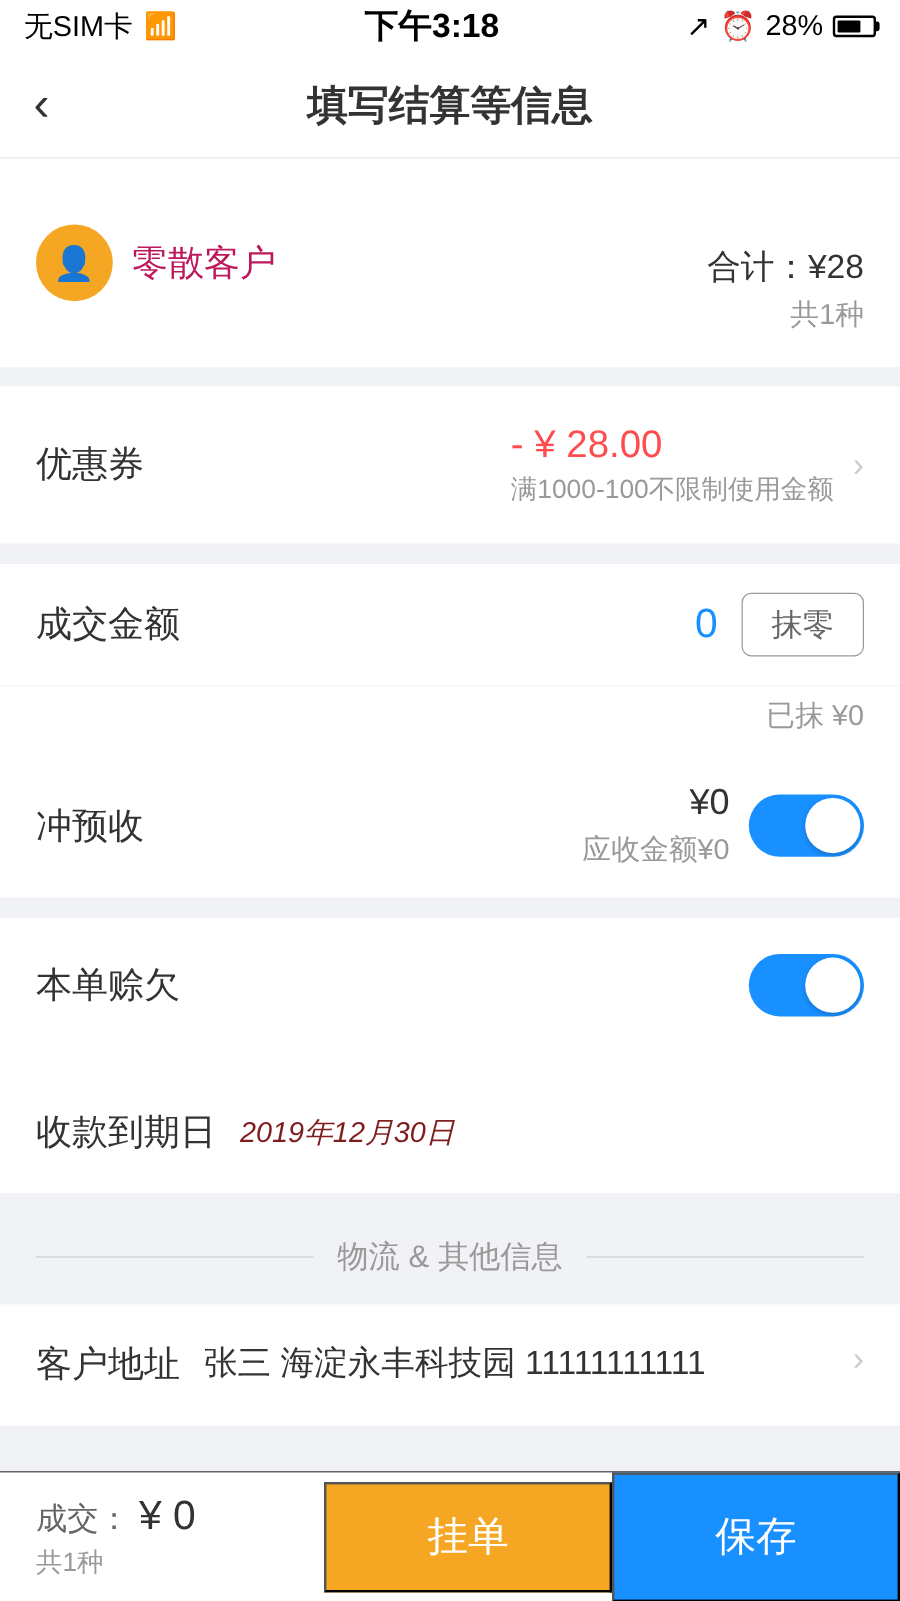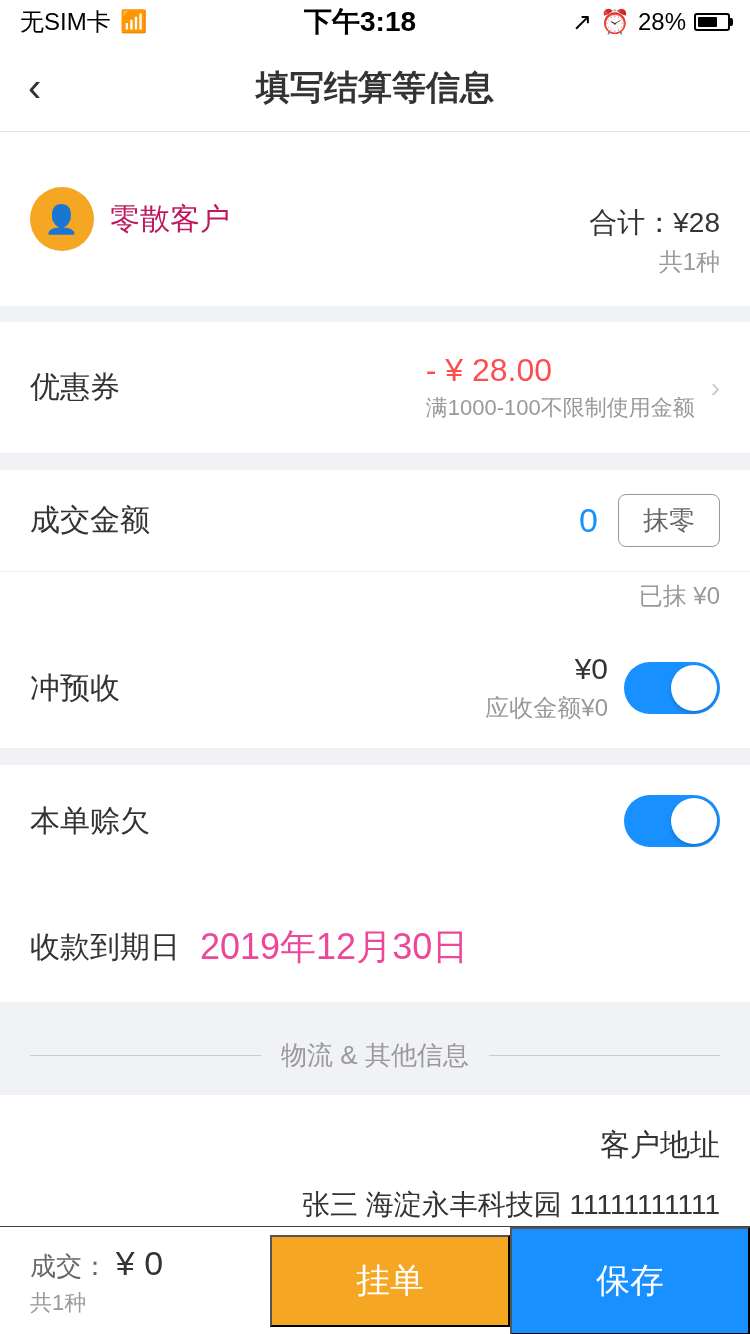--- a/index.html
+++ b/index.html
@@ -223,21 +223,21 @@
 
     
     .due-date-row {
       background: #fff;
       padding: 30px;
       display: flex;
       align-items: center;
       gap: 20px;
     }
     .due-date-label { font-size: 30px; color: #333; }
-    .due-date-value { font-size: 36px; color: #ec4899; }
+    .due-date-value { font-size: 24px; color: #7f1d1d; font-style: italic; }
 
     
     .logistics-header {
       background: #f0f2f5;
       padding: 20px 30px;
       text-align: center;
       display: flex;
       align-items: center;
       justify-content: center;
       gap: 20px;
@@ -250,24 +250,23 @@
     .logistics-title {
       font-size: 26px;
       color: #999;
     }
 
     
     .address-row {
       background: #fff;
       padding: 30px;
       display: flex;
-      align-items: flex-end;
+      align-items: flex-start;
       gap: 20px;
       margin-top: 2px;
-      flex-direction: column;
     }
     .address-label { font-size: 30px; color: #333; flex-shrink: 0; }
     .address-value { font-size: 28px; color: #333; flex: 1; }
 
     
     .bottom-bar {
       position: fixed;
       bottom: 0;
       width: 750px;
       height: 108px;

